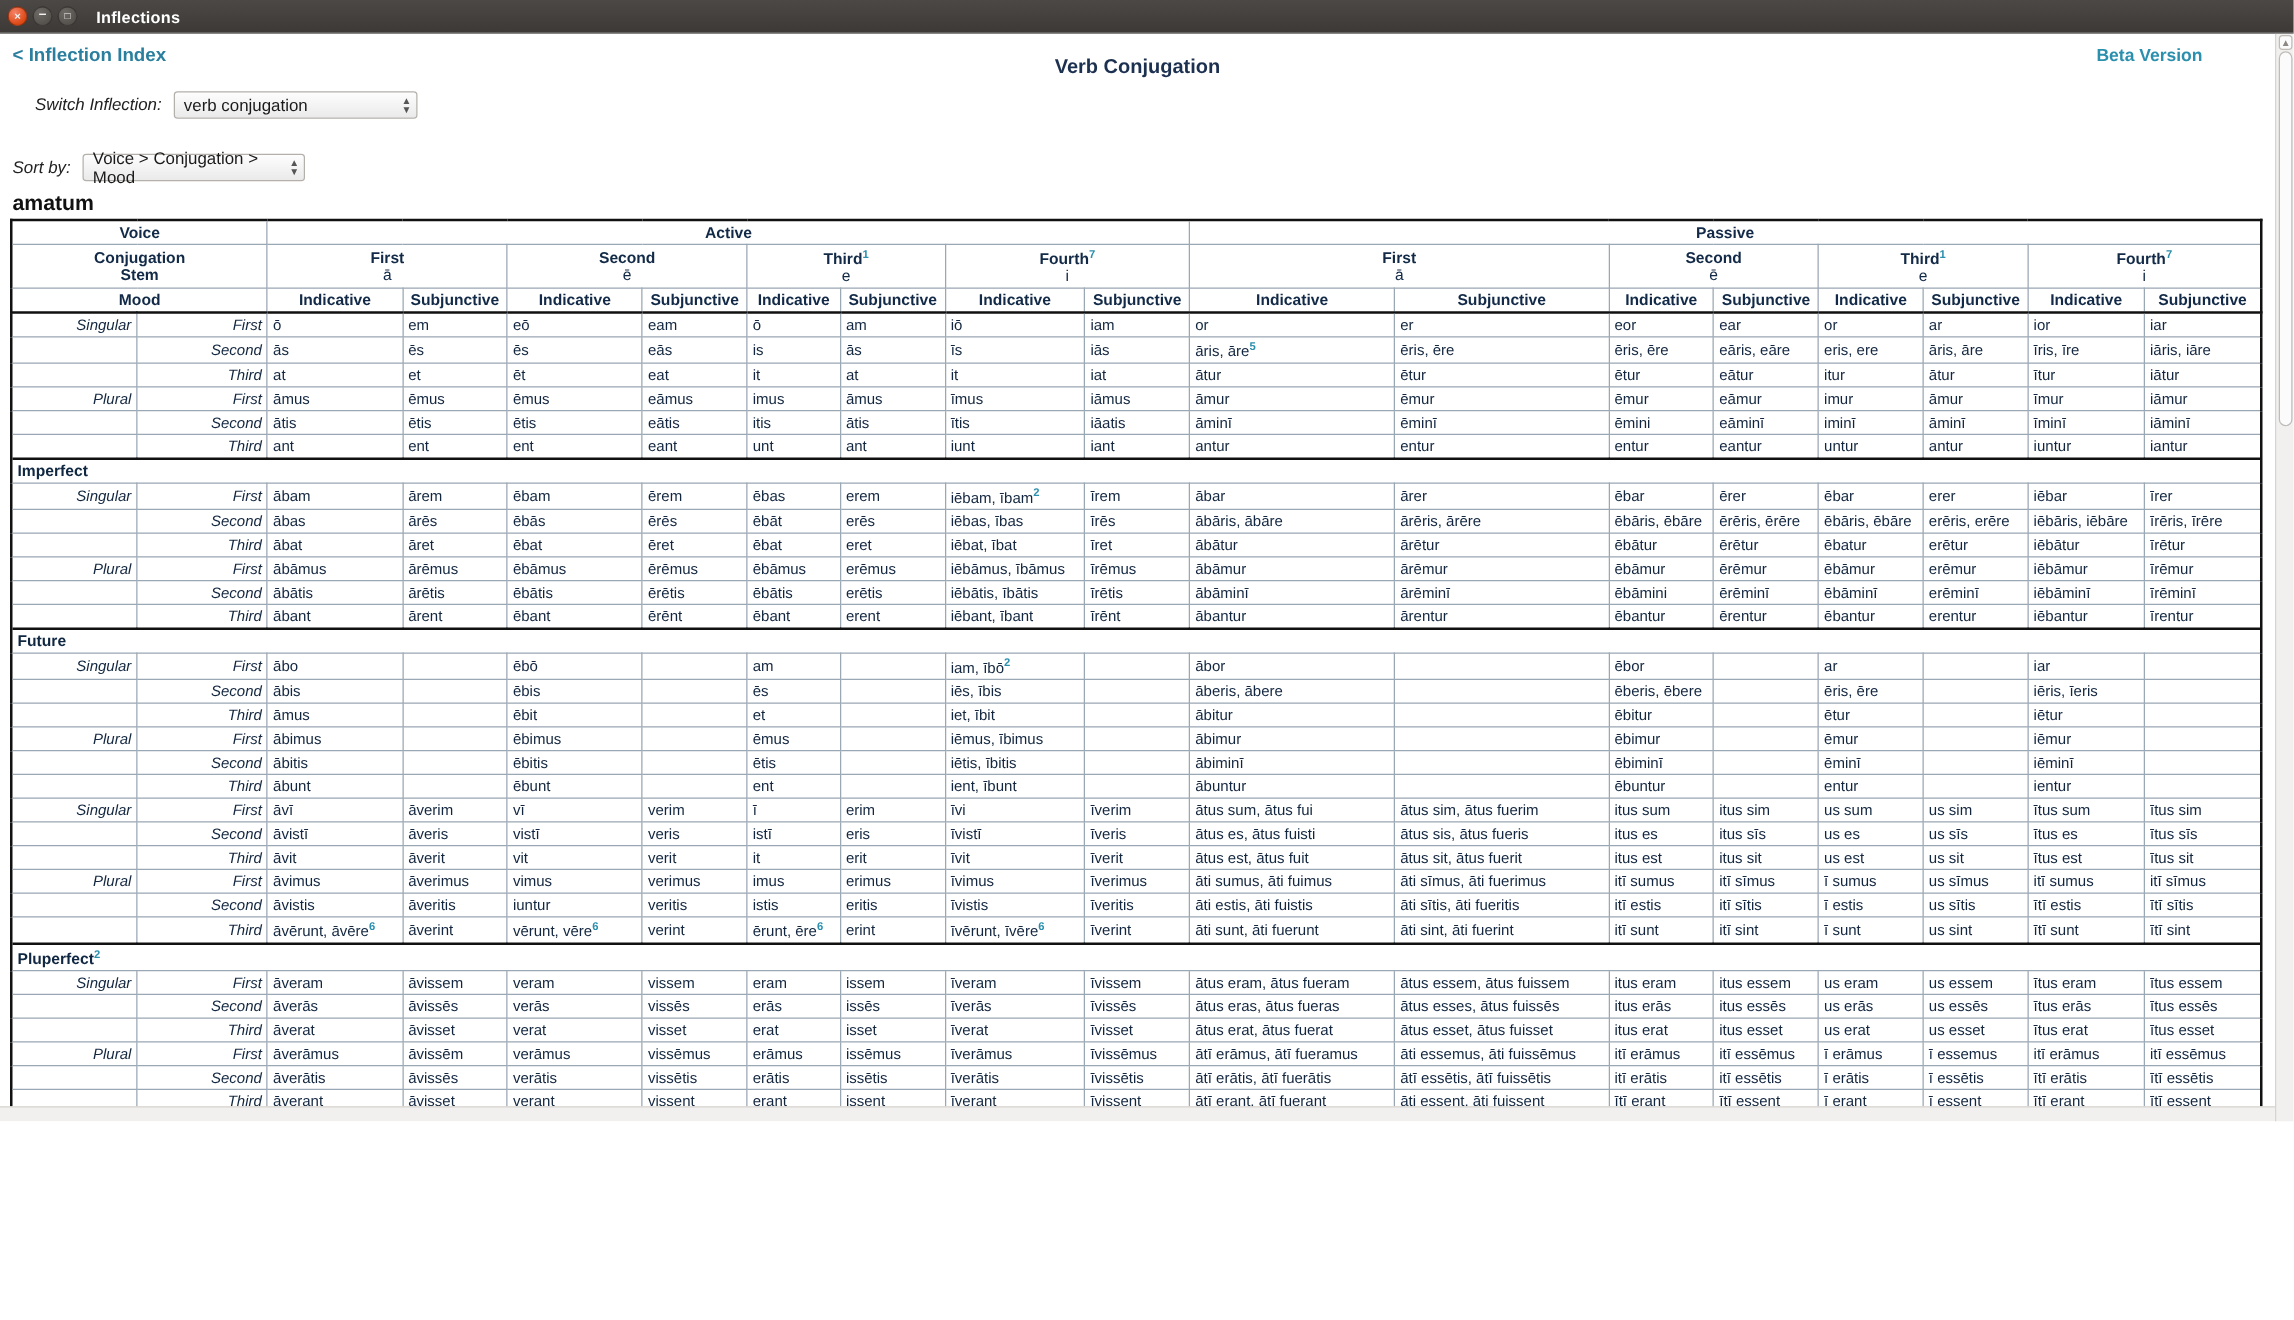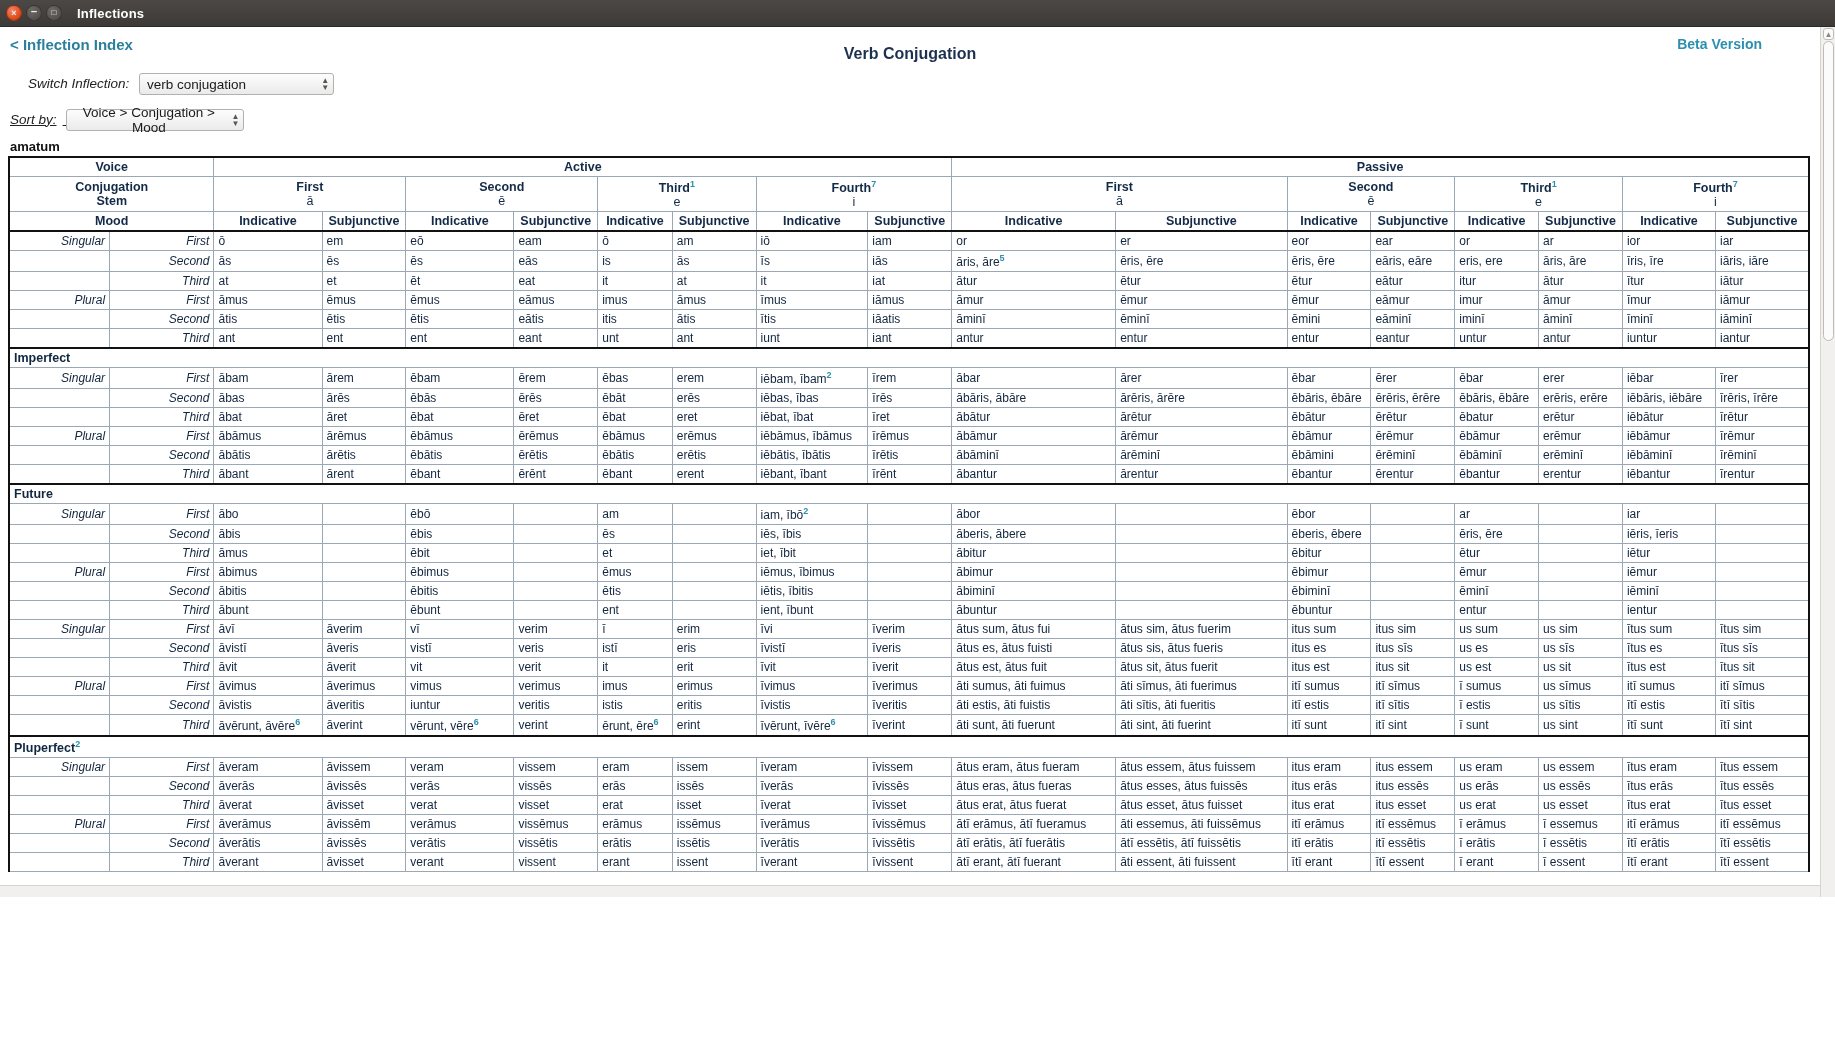--- a/index.html
+++ b/index.html
@@ -70,41 +70,41 @@
     color: #2b8fae; font-size: 14px; font-weight: bold;
   }
   #page-title {
     text-align: center;
     font-size: 16px; font-weight: bold; color: #1c3050;
     margin-top: 6px;
   }
 
   
   .ctlrow { margin-top: 12px; padding-left: 20px; font-size: 13.5px; color: #222; }
-  .ctlrow.second { padding-left: 2px; margin-top: 14px; text-decoration: underline; }
+  .ctlrow.second { padding-left: 2px; margin-top: 28px; }
   .ctl-label { font-style: italic; font-weight: normal; margin-right: 6px; }
   .fakeselect {
     display: inline-flex; align-items: center; justify-content: space-between;
     background: linear-gradient(to bottom, #fdfdfd, #eaeaea);
     border: 1px solid #b4b0ab;
     border-radius: 3px;
     font-size: 13.5px; color: #1a1a1a;
     padding: 2px 4px 2px 7px;
     vertical-align: middle;
     cursor: pointer;
     height: 22px;
   }
   #switch-inflection-select { width: 195px; }
-  #sort-by-select { width: 178px; text-align: center; }
+  #sort-by-select { width: 178px; }
   .spin { display: inline-flex; flex-direction: column; line-height: 0; margin-left: 8px; color: #555; }
   .spin i { font-style: normal; font-size: 8px; line-height: 7px; }
 
   
   #lemma {
-    font-weight: bold; font-size: 13px; color: #111;
+    font-weight: bold; font-size: 17px; color: #111;
     margin: 8px 0 2px 2px;
   }
 
   
   table.conj {
     border-collapse: collapse;
     table-layout: fixed;
     width: 1802px;
     font-size: 12px;
     color: #12263f;

